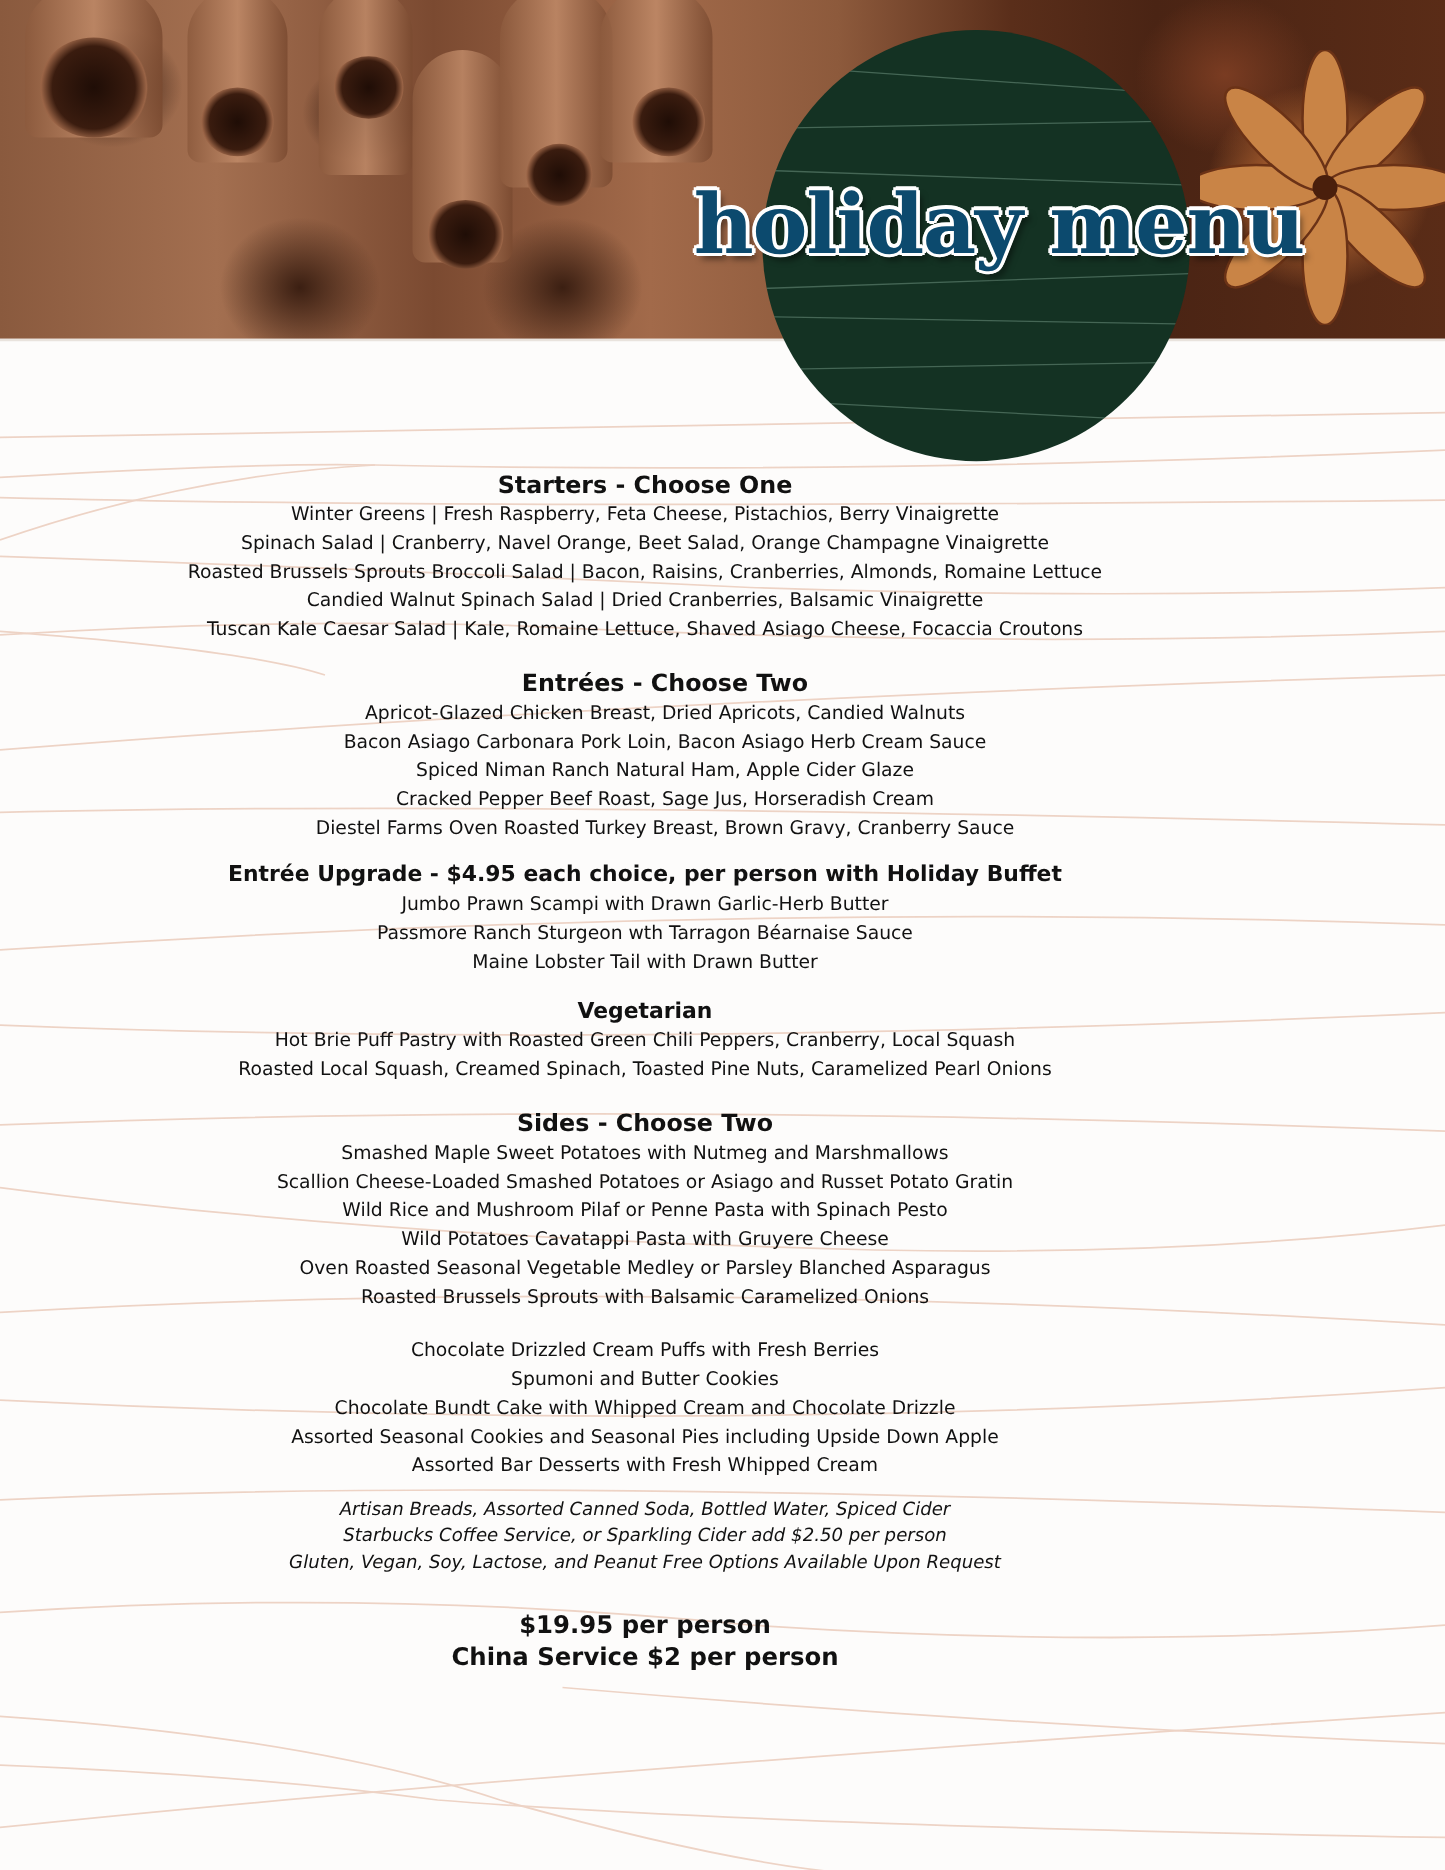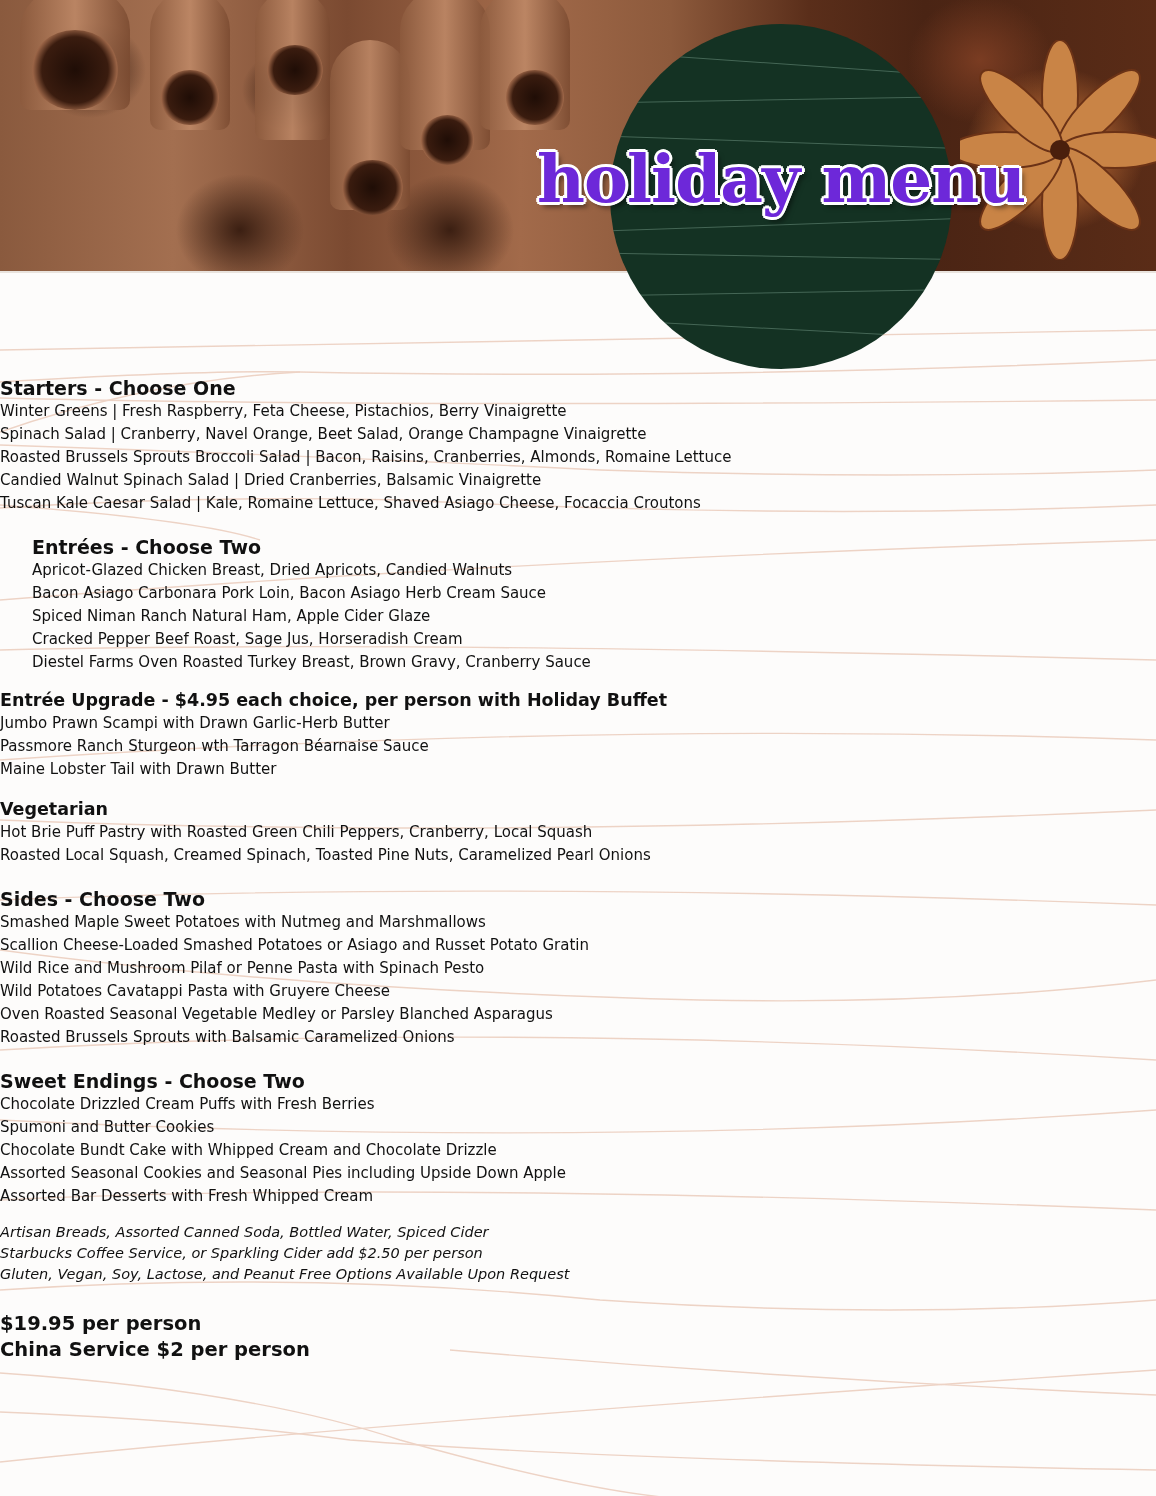--- a/index.html
+++ b/index.html
@@ -22,26 +22,26 @@
         linear-gradient(90deg, #8a5a3e 0%, #a36f50 15%, #7b4a31 30%, #a26a4a 45%, #8d5a3c 58%, #5a2e1a 70%, #4a2414 80%, #5a2c17 100%);
     }
     .stick { position: absolute; border-radius: 40px 40px 10px 10px; background: linear-gradient(90deg, #8c5a3d, #c08a68 50%, #7a4a30); opacity: .85; }
     .roll { position: absolute; border-radius: 50%; background: radial-gradient(circle, #1f0d06 0%, #3a1c0f 55%, #9a6446 70%, rgba(0,0,0,0) 72%); }
     .circle {
       position: absolute; left: 610px; top: 24px; width: 342px; height: 345px; border-radius: 50%;
       background: #143223; z-index: 2; overflow: hidden;
     }
     .circle .ln { position: absolute; left: -20px; width: 400px; height: 1px; background: rgba(160,200,180,.35); }
     .title {
-      position: absolute; left: 537px; top: 140px; z-index: 3;
+      position: absolute; left: 555px; top: 140px; z-index: 3;
       font-family: "DejaVu Serif", serif; font-weight: bold; font-size: 66px; letter-spacing: -1px;
-      color: #6d28d9;
+      color: #0c4a6e;
       text-shadow: 3px 0 0 #fff, -3px 0 0 #fff, 0 3px 0 #fff, 0 -3px 0 #fff, 2px 2px 0 #fff, -2px -2px 0 #fff, 2px -2px 0 #fff, -2px 2px 0 #fff, 4px 5px 5px rgba(0,0,0,.5);
     }
-    .menu { position: absolute; left: 0; top: 376px; width: 1032px; z-index: 3; }
+    .menu { position: absolute; left: 0; top: 376px; width: 1032px; z-index: 3; text-align: center; }
     .section { margin-bottom: 20px; }
     .h { font-weight: bold; font-size: 19px; line-height: 24px; }
     .it { font-size: 15px; line-height: 23px; }
     .sec-upgrade .h { font-size: 17.5px; }
     .note { font-size: 14.5px; line-height: 21px; font-style: italic; }
     .notes { margin-top: 14px; margin-bottom: 26px; }
     .price { font-weight: bold; font-size: 19.5px; line-height: 26px; }
     .photo-line { position:absolute; left:0; top:271px; width:1156px; height:2px; background:#e9e3dd; z-index:1;}
   </style>
 </head>
@@ -144,21 +144,20 @@
   <div class="section">
     <div class="h">Sides - Choose Two</div>
     <div class="it">Smashed Maple Sweet Potatoes with Nutmeg and Marshmallows</div>
     <div class="it">Scallion Cheese-Loaded Smashed Potatoes or Asiago and Russet Potato Gratin</div>
     <div class="it">Wild Rice and Mushroom Pilaf or Penne Pasta with Spinach Pesto</div>
     <div class="it">Wild Potatoes Cavatappi Pasta with Gruyere Cheese</div>
     <div class="it">Oven Roasted Seasonal Vegetable Medley or Parsley Blanched Asparagus</div>
     <div class="it">Roasted Brussels Sprouts with Balsamic Caramelized Onions</div>
   </div>
   <div class="section" style="margin-bottom:0;">
-    <div class="h">Sweet Endings - Choose Two</div>
     <div class="it">Chocolate Drizzled Cream Puffs with Fresh Berries</div>
     <div class="it">Spumoni and Butter Cookies</div>
     <div class="it">Chocolate Bundt Cake with Whipped Cream and Chocolate Drizzle</div>
     <div class="it">Assorted Seasonal Cookies and Seasonal Pies including Upside Down Apple</div>
     <div class="it">Assorted Bar Desserts with Fresh Whipped Cream</div>
   </div>
   <div class="notes">
     <div class="note">Artisan Breads, Assorted Canned Soda, Bottled Water, Spiced Cider</div>
     <div class="note">Starbucks Coffee Service, or Sparkling  Cider add $2.50 per person</div>
     <div class="note">Gluten, Vegan, Soy, Lactose, and Peanut Free Options Available Upon Request</div>

